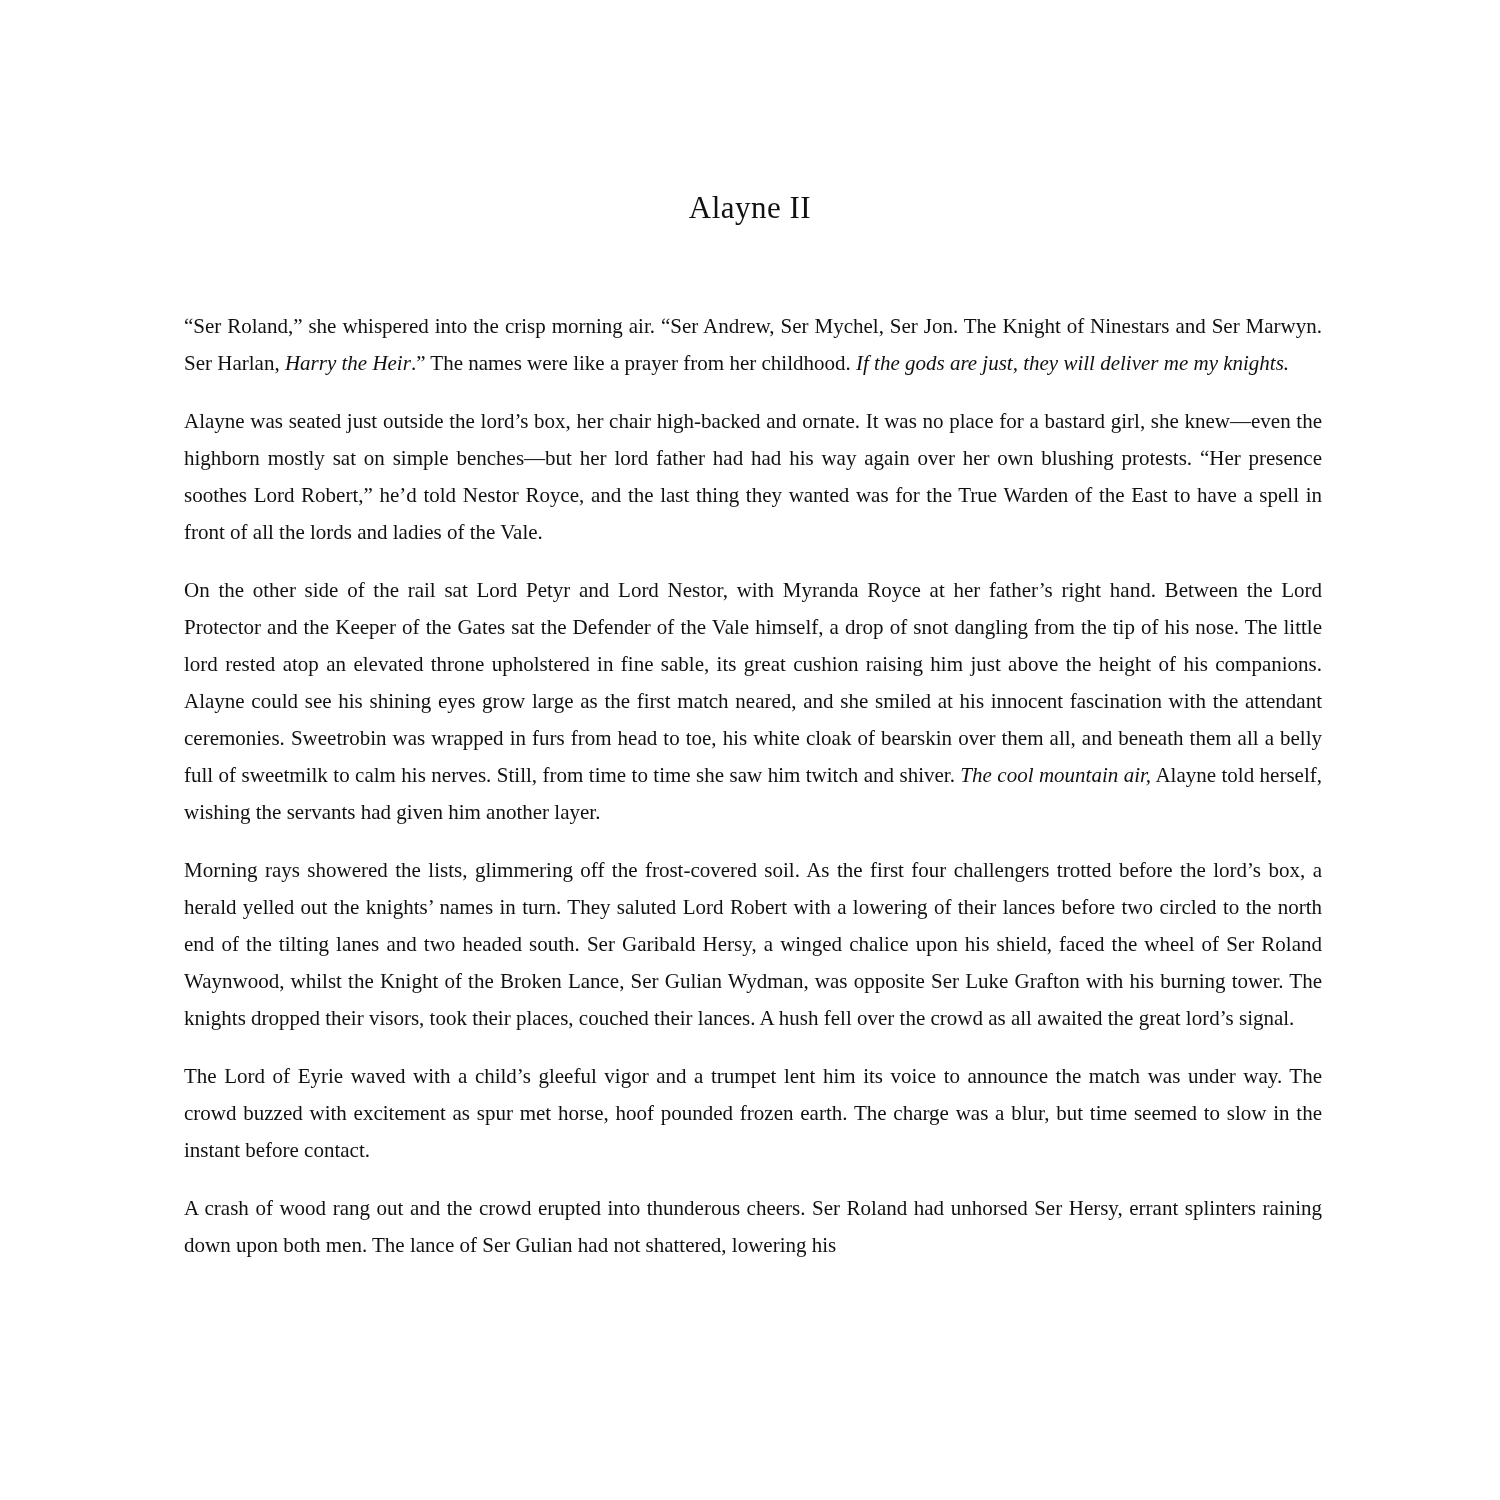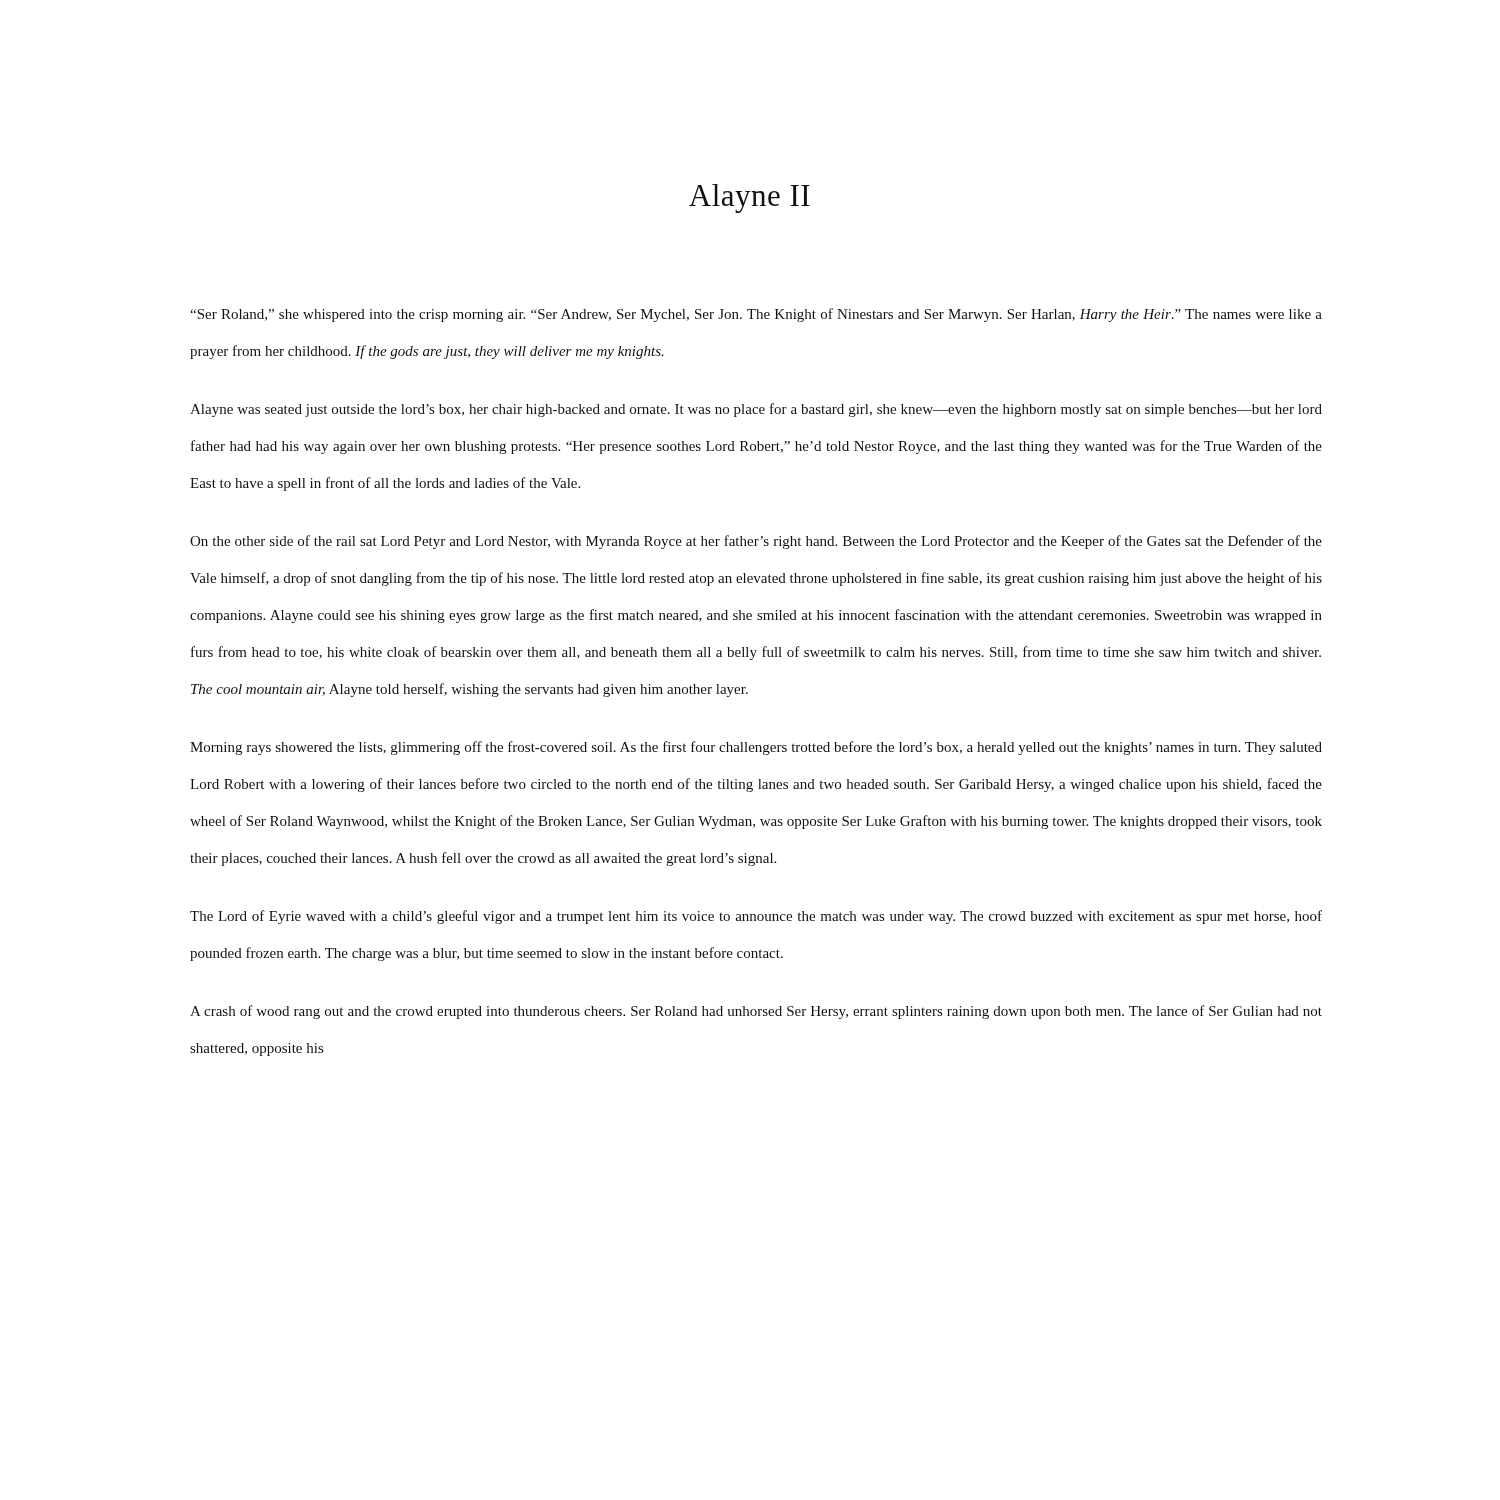--- a/index.html
+++ b/index.html
@@ -19,44 +19,44 @@
     padding-top: 178px;
   }
   .content {
     width: 1144px;
     margin-left: 178px;
   }
   .title {
     font-size: 31px;
     font-weight: normal;
     text-align: center;
-    margin: 0 0 82px 0;
+    margin: 12px 0 82px 0;
     letter-spacing: 0.5px;
   }
   .body-text p {
-    font-size: 15px;
+    font-size: 21px;
     line-height: 37px;
     text-align: justify;
-    margin: 0 0 21px 12px;
+    margin: 0 0 21px 6px;
   }
   .body-text p:last-child {
     margin-bottom: 0;
   }
   .body-text em {
     font-style: italic;
   }
 </style>
 </head>
 <body>
 
 <div class="page">
   <div class="content">
     <h1 class="title">Alayne II</h1>
     <div class="body-text" id="doc-body">
         <p><span>“Ser Roland,” she whispered into the crisp morning air. “Ser Andrew, Ser Mychel, Ser Jon. The Knight of Ninestars and Ser Marwyn. Ser Harlan, </span><em>Harry the Heir</em><span>.” The names were like a prayer from her childhood. </span><em>If the gods are just, they will deliver me my knights.</em></p>
         <p><span>Alayne was seated just outside the lord’s box, her chair high-backed and ornate. It was no place for a bastard girl, she knew—even the highborn mostly sat on simple benches—but her lord father had had his way again over her own blushing protests. “Her presence soothes Lord Robert,” he’d told Nestor Royce, and the last thing they wanted was for the True Warden of the East to have a spell in front of all the lords and ladies of the Vale.</span></p>
         <p><span>On the other side of the rail sat Lord Petyr and Lord Nestor, with Myranda Royce at her father’s right hand. Between the Lord Protector and the Keeper of the Gates sat the Defender of the Vale himself, a drop of snot dangling from the tip of his nose. The little lord rested atop an elevated throne upholstered in fine sable, its great cushion raising him just above the height of his companions. Alayne could see his shining eyes grow large as the first match neared, and she smiled at his innocent fascination with the attendant ceremonies. Sweetrobin was wrapped in furs from head to toe, his white cloak of bearskin over them all, and beneath them all a belly full of sweetmilk to calm his nerves. Still, from time to time she saw him twitch and shiver. </span><em>The cool mountain air,</em><span> Alayne told herself, wishing the servants had given him another layer.</span></p>
         <p><span>Morning rays showered the lists, glimmering off the frost-covered soil. As the first four challengers trotted before the lord’s box, a herald yelled out the knights’ names in turn. They saluted Lord Robert with a lowering of their lances before two circled to the north end of the tilting lanes and two headed south. Ser Garibald Hersy, a winged chalice upon his shield, faced the wheel of Ser Roland Waynwood, whilst the Knight of the Broken Lance, Ser Gulian Wydman, was opposite Ser Luke Grafton with his burning tower. The knights dropped their visors, took their places, couched their lances. A hush fell over the crowd as all awaited the great lord’s signal.</span></p>
         <p><span>The Lord of Eyrie waved with a child’s gleeful vigor and a trumpet lent him its voice to announce the match was under way. The crowd buzzed with excitement as spur met horse, hoof pounded frozen earth. The charge was a blur, but time seemed to slow in the instant before contact.</span></p>
-        <p><span>A crash of wood rang out and the crowd erupted into thunderous cheers. Ser Roland had unhorsed Ser Hersy, errant splinters raining down upon both men. The lance of Ser Gulian had not shattered, opposite his</span></p>
+        <p><span>A crash of wood rang out and the crowd erupted into thunderous cheers. Ser Roland had unhorsed Ser Hersy, errant splinters raining down upon both men. The lance of Ser Gulian had not shattered, lowering his</span></p>
       </div>
   </div>
 </div>
 
 </body></html>

